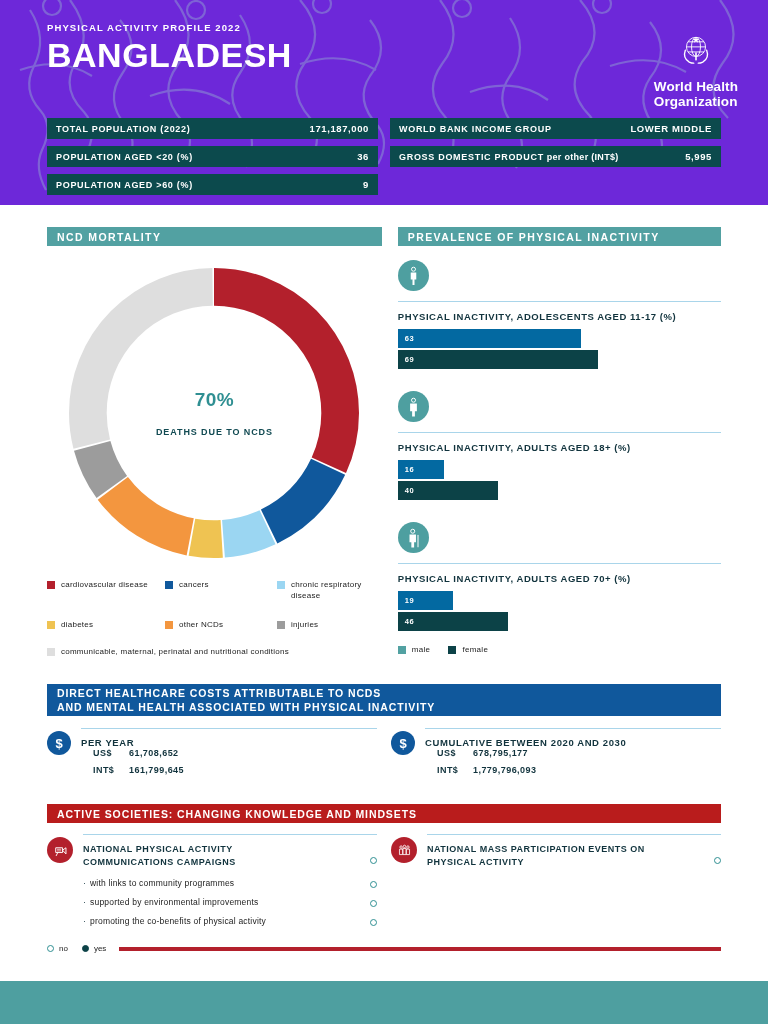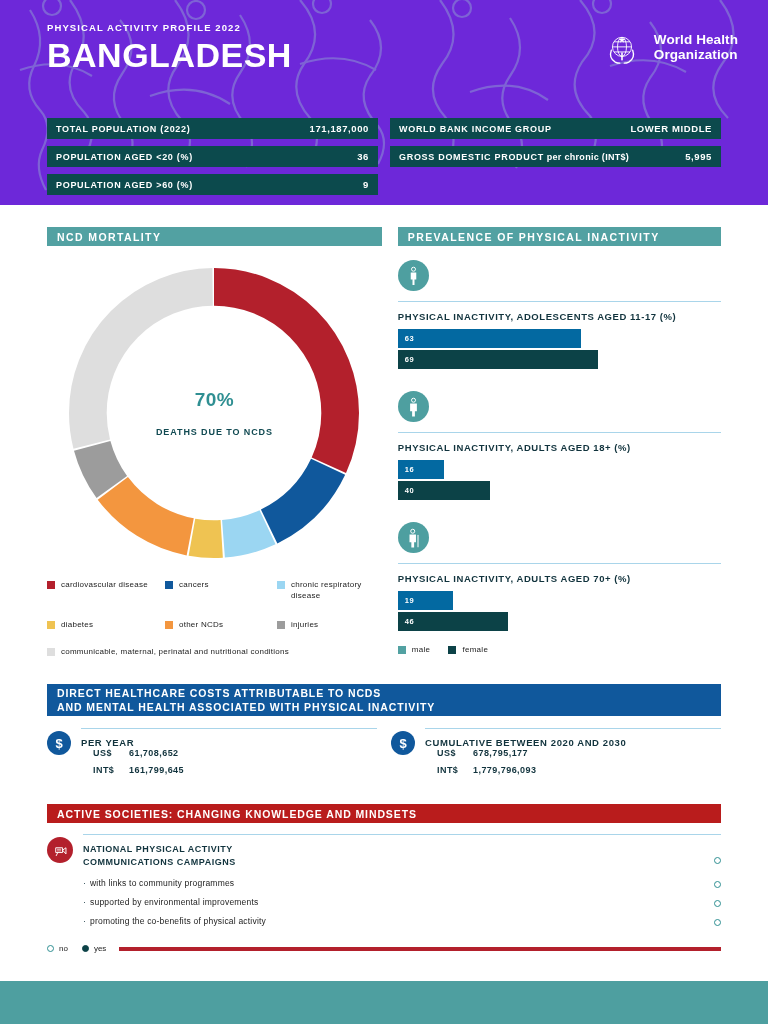--- a/index.html
+++ b/index.html
@@ -47,20 +47,21 @@
     margin: 0;
     line-height: 1.08;
   }
   .who-logo {
     position: absolute;
     right: 30px;
     top: 30px;
     display: flex;
     align-items: center;
     gap: 14px;
+    flex-direction: column;
   }
   .who-text {
     color: #ffffff;
     font-size: 13.5px;
     font-weight: bold;
     line-height: 1.08;
     letter-spacing: 0.1px;
   }
 
   
@@ -459,21 +460,21 @@
         <span class="stat-label">POPULATION AGED &gt;60 (%)</span>
         <span class="stat-value">9</span>
       </div>
     </div>
     <div class="stats-col">
       <div class="stat-row">
         <span class="stat-label">WORLD BANK INCOME GROUP</span>
         <span class="stat-value">LOWER MIDDLE</span>
       </div>
       <div class="stat-row">
-        <span class="stat-label"><span>GROSS DOMESTIC PRODUCT</span><span class="lower"> per chronic (INT$)</span></span>
+        <span class="stat-label"><span>GROSS DOMESTIC PRODUCT</span><span class="lower"> per other (INT$)</span></span>
         <span class="stat-value">5,995</span>
       </div>
     </div>
   </div>
 </div>
 
 <div class="main">
 
   <div class="two-col">
 
@@ -551,21 +552,21 @@
       <div class="pi-block" style="margin-top:22px">
         <div class="pi-icon">
           <svg width="17" height="20" viewBox="0 0 22 26">
             <circle cx="11" cy="4.2" r="2.6" fill="none" stroke="#ffffff" stroke-width="1.3"></circle>
             <path d="M6.6 8.4 h8.8 v10 h-2.6 v7 h-3.6 v-7 h-2.6 z" fill="#ffffff"></path>
           </svg>
         </div>
         <div class="pi-rule"></div>
         <div class="pi-title">PHYSICAL INACTIVITY, ADULTS AGED 18+ (%)</div>
         <div class="bar male" style="width: 46.4px;">16</div>
-        <div class="bar female" style="width: 92px;">40</div>
+        <div class="bar female" style="width: 100px;">40</div>
       </div>
 
       <div class="pi-block" style="margin-top:22px">
         <div class="pi-icon">
           <svg width="17" height="20" viewBox="0 0 22 26">
             <circle cx="10" cy="4.2" r="2.6" fill="none" stroke="#ffffff" stroke-width="1.3"></circle>
             <path d="M5.8 8.4 h8.4 v10 h-2.4 v7 h-3.6 v-7 h-2.4 z" fill="#ffffff"></path>
             <rect x="16.2" y="9" width="1.3" height="16" fill="#ffffff"></rect>
           </svg>
         </div>
@@ -658,20 +659,40 @@
             <span class="as-sub-text"><span class="bullet">·</span><span>supported by environmental improvements</span></span>
             <span class="marker"></span>
           </div>
           <div class="as-sub">
             <span class="as-sub-text"><span class="bullet">·</span><span>promoting the co-benefits of physical activity</span></span>
             <span class="marker"></span>
           </div>
         </div>
       </div>
 
+      <div class="as-card second">
+        <div class="as-icon">
+          <svg width="15" height="15" viewBox="0 0 22 22">
+            <circle cx="6" cy="6" r="1.8" fill="none" stroke="#ffffff" stroke-width="1.2"></circle>
+            <circle cx="11" cy="5" r="1.8" fill="none" stroke="#ffffff" stroke-width="1.2"></circle>
+            <circle cx="16" cy="6" r="1.8" fill="none" stroke="#ffffff" stroke-width="1.2"></circle>
+            <path d="M3.6 9 h4.8 v8 h-4.8 z M8.6 8 h4.8 v9 h-4.8 z M13.6 9 h4.8 v8 h-4.8 z" fill="none" stroke="#ffffff" stroke-width="1.2"></path>
+          </svg>
+        </div>
+        <div class="as-main">
+          <div class="as-rule"></div>
+          <div class="as-head-row">
+            <div class="as-title">
+              <div>NATIONAL MASS PARTICIPATION EVENTS ON</div>
+              <div>PHYSICAL ACTIVITY</div>
+            </div>
+            <span class="marker" style="margin-top:14px"></span>
+          </div>
+        </div>
+      </div>
     </div>
 
     <div class="yn-legend">
       <span class="marker" style="margin-top:0"></span>
       <span>no</span>
       <span style="width:4px"></span>
       <span class="marker yes" style="margin-top:0"></span>
       <span>yes</span>
       <span class="yn-rule"></span>
     </div>

